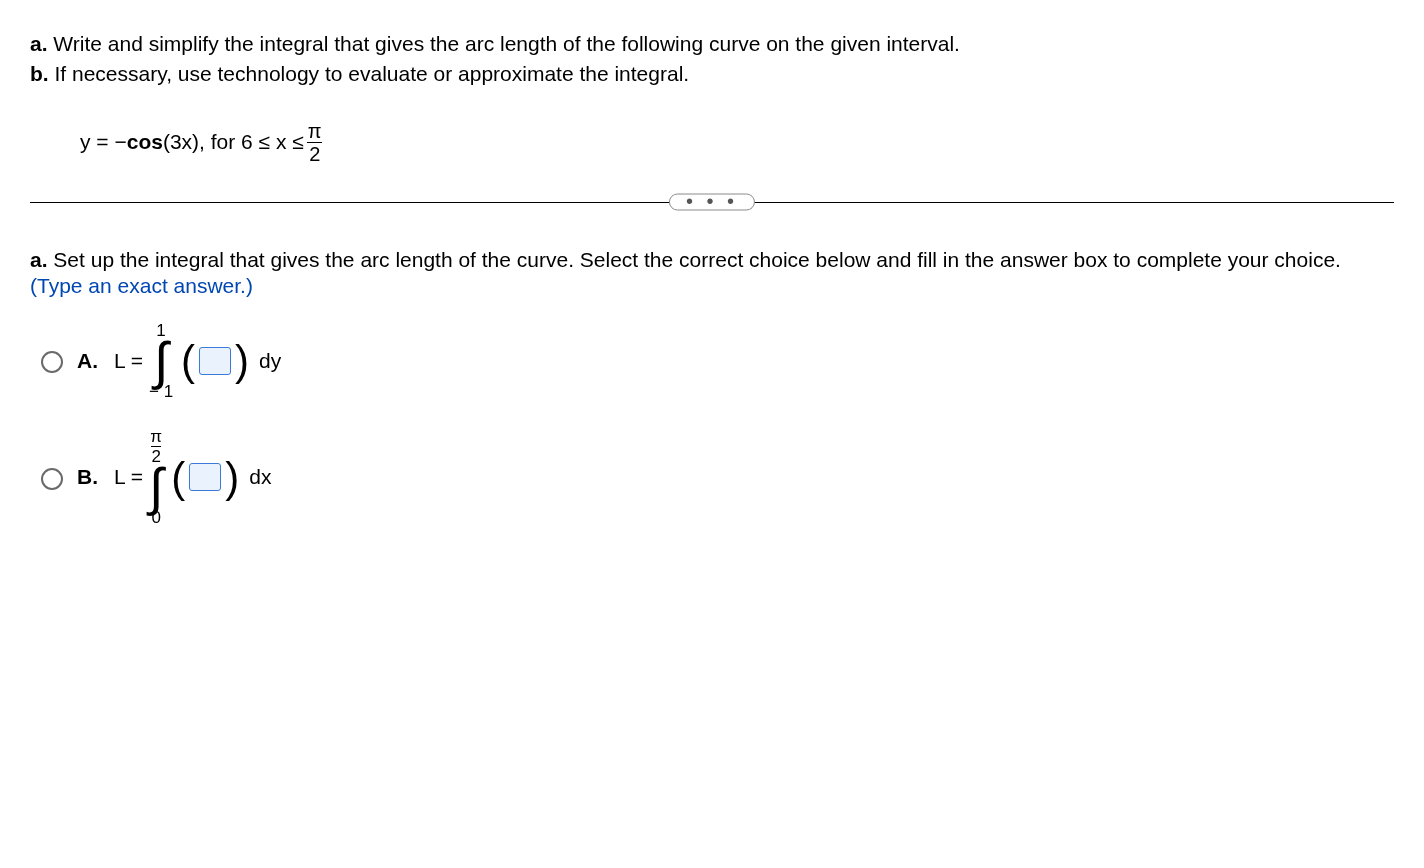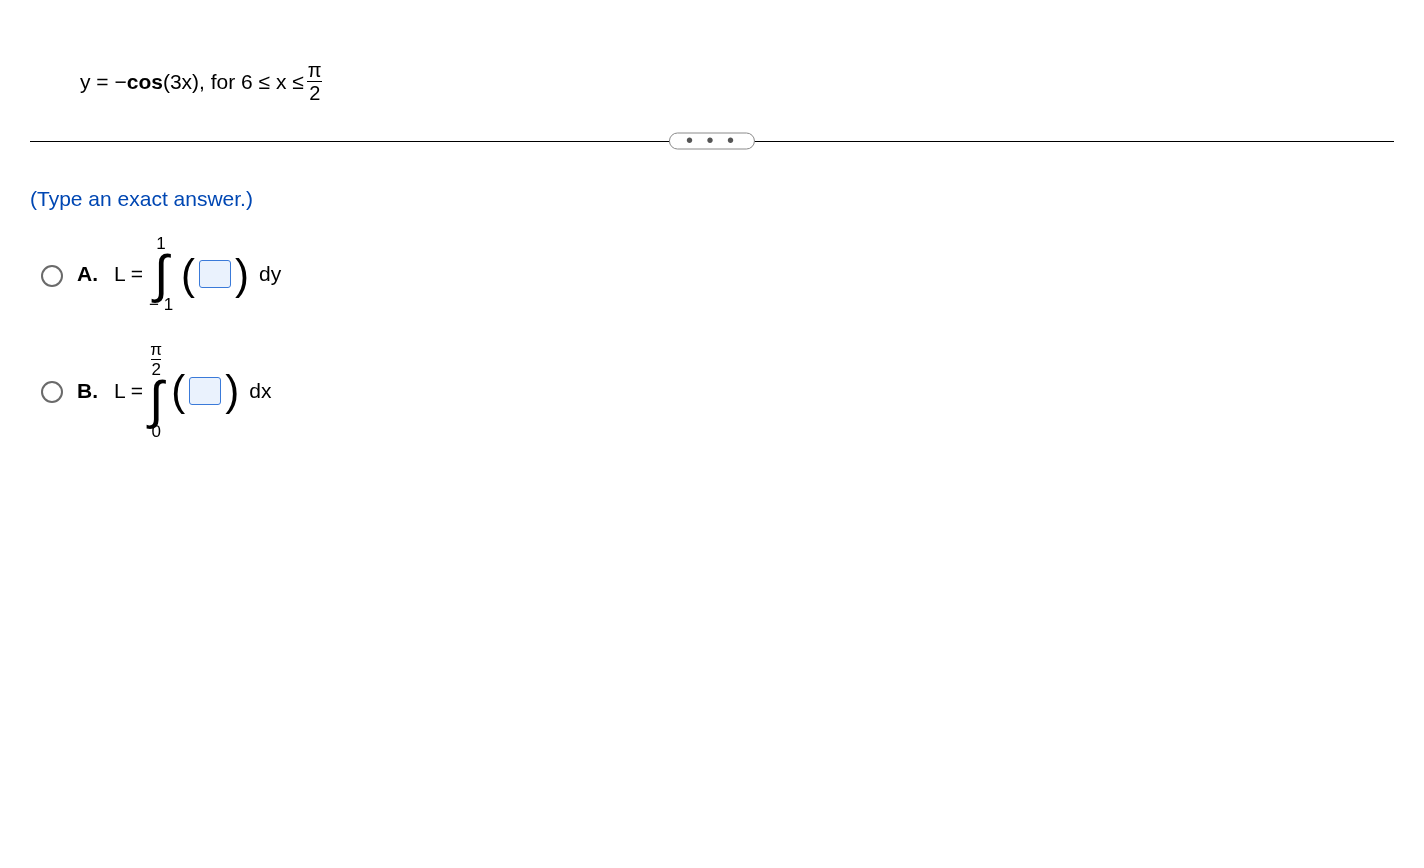--- a/index.html
+++ b/index.html
@@ -119,41 +119,50 @@
     line-height: 1;
     font-size: 17px;
   }
   .frac-small .num { padding-bottom: 1px; }
   .frac-small .den { border-top: 1px solid #000; padding-top: 1px; }
 </style>
 </head>
 <body>
 
 <div class="prompt">
+  <p>
+    <span class="bold">a.</span><span> Write and simplify the integral that gives the arc length of the following curve on the given interval.</span>
+  </p>
+  <p>
+    <span class="bold">b.</span><span> If necessary, use technology to evaluate or approximate the integral.</span>
+  </p>
 </div>
 
 <div class="equation-row">
   <span>y = − </span>
   <span class="bold">cos</span>
   <span> (3x), for 6 ≤ x ≤ </span>
   <span class="frac">
     <span class="num">π</span>
     <span class="den">2</span>
   </span>
 </div>
 
 <div class="divider-wrap">
   <hr>
   <div class="dots-pill">
     <span>• • •</span>
   </div>
 </div>
 
 <div class="instructions">
-  <p class="hint" style="margin:12px 0;">(Type an exact answer.)</p>
+  <p style="margin:0 0 2px 0;">
+    <span class="bold">a.</span><span> Set up the integral that gives the arc length of the curve. Select the correct choice below and fill in the answer box to complete your choice.</span>
+  </p>
+  <p class="hint" style="margin:2px 0;">(Type an exact answer.)</p>
 </div>
 
 <div class="option-row">
   <input type="radio" class="radio" name="choice" style="">
   <span class="opt-label">A.</span>
   <div class="formula">
     <span>L =</span>
     <span class="int-block">
       <span class="int-upper">1</span>
       <span class="int-sign">∫</span>

